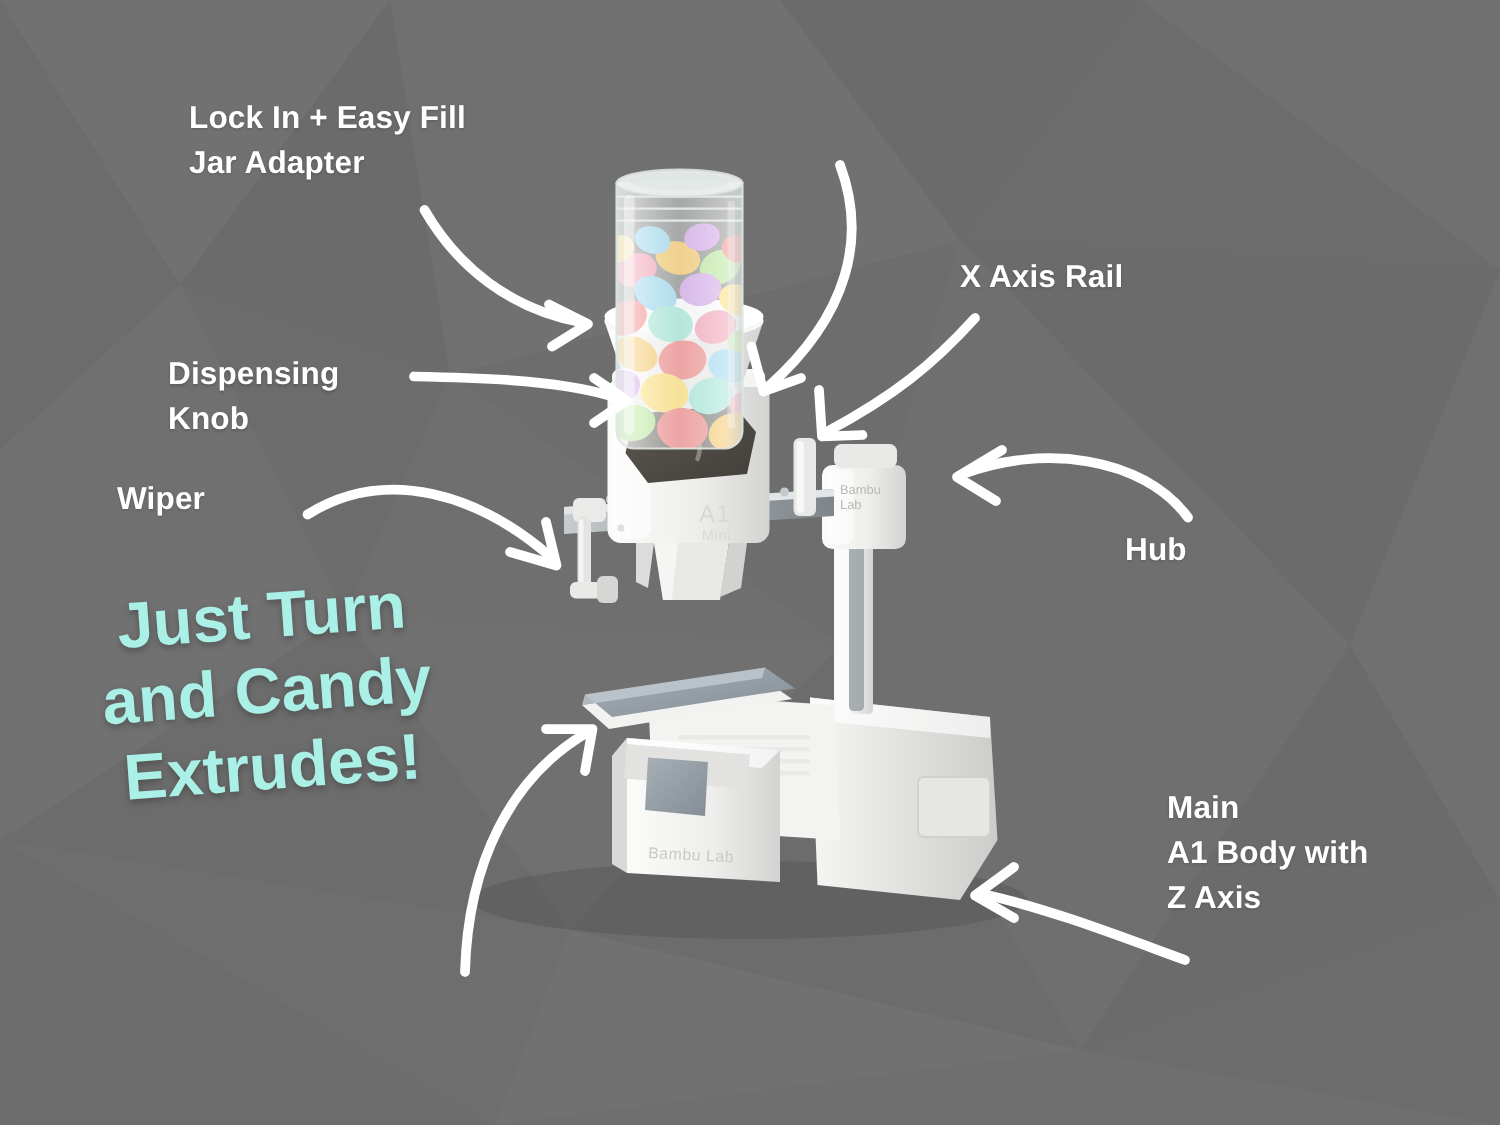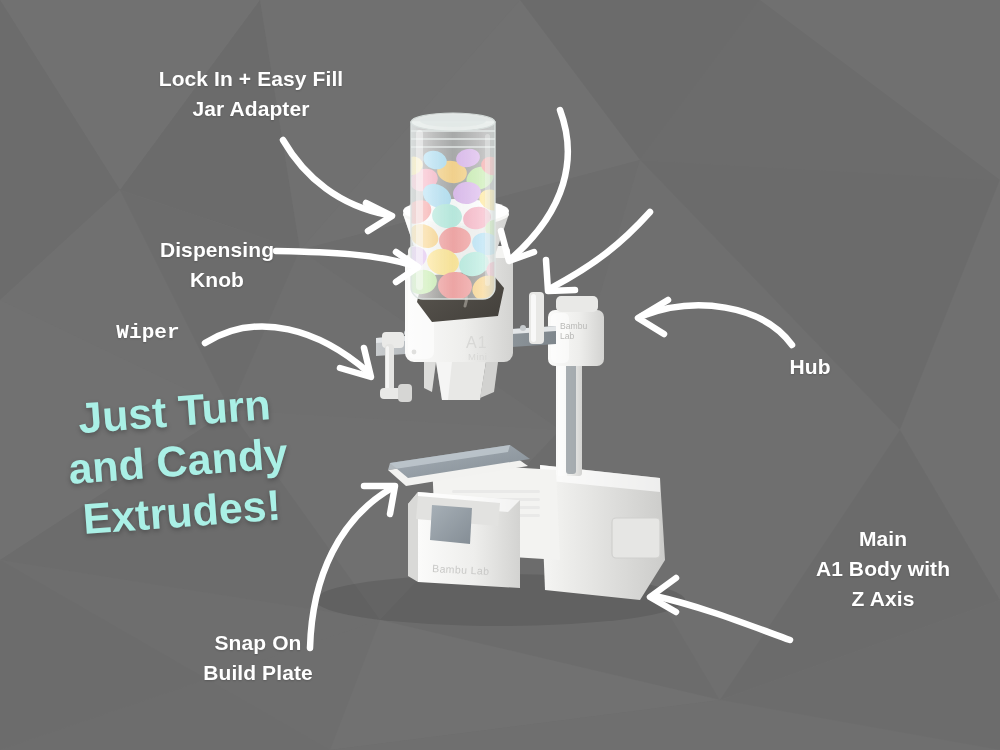--- a/index.html
+++ b/index.html
@@ -21,21 +21,21 @@
   .label {
     position:absolute;
     color:#ffffff;
     font-weight:bold;
     font-size:21px;
     line-height:1.42;
     letter-spacing:.1px;
     white-space:pre-line;
     text-shadow:0 1px 2px rgba(0,0,0,.18);
   }
-  .label.ctr  { text-align:center; }
+  .label.ctr  { }
 
   
   #headline {
     position:absolute;
     left:28px; top:386px;
     width:300px;
     color:#aaf0e6;
     font-size:43px;
     font-weight:bold;
     line-height:1.17;
@@ -310,32 +310,31 @@
     <g>
       <path d="M310,648 C312,576 340,518 392,488" stroke-width="6.5"></path>
       <path d="M364,486 L395,486 L390,514" stroke-width="6.5"></path>
     </g>
   </svg>
 
   <div class="label ctr" style="left:126px; top:64px; width:250px;">Lock In + Easy Fill
 Jar Adapter</div>
 
 
+  <div class="label ctr" style="left:640px; top:170px; width:180px;">X Axis Rail</div>
 
   <div class="label ctr" style="left:112px; top:212px; width:210px;margin-top:23px;">Dispensing
 Knob</div>
 
-  <div class="label ctr" style="left:78px; top:318px; width:140px;font-family:Liberation Mono, monospace;">Wiper</div>
+  <div class="label ctr" style="left:78px; top:318px; width:140px;">Wiper</div>
 
   <div class="label ctr" style="left:750px; top:352px; width:120px;">Hub</div>
 
   <div class="label ctr" style="left:778px; top:524px; width:210px;">Main
 A1 Body with
 Z Axis</div>
 
-  <div class="label ctr" style="left:158px; top:628px; width:200px;">Snap On
-Build Plate</div>
 
   <div id="headline">Just Turn
 and Candy
 Extrudes!</div>
 
 </div>
 
 </body></html>

